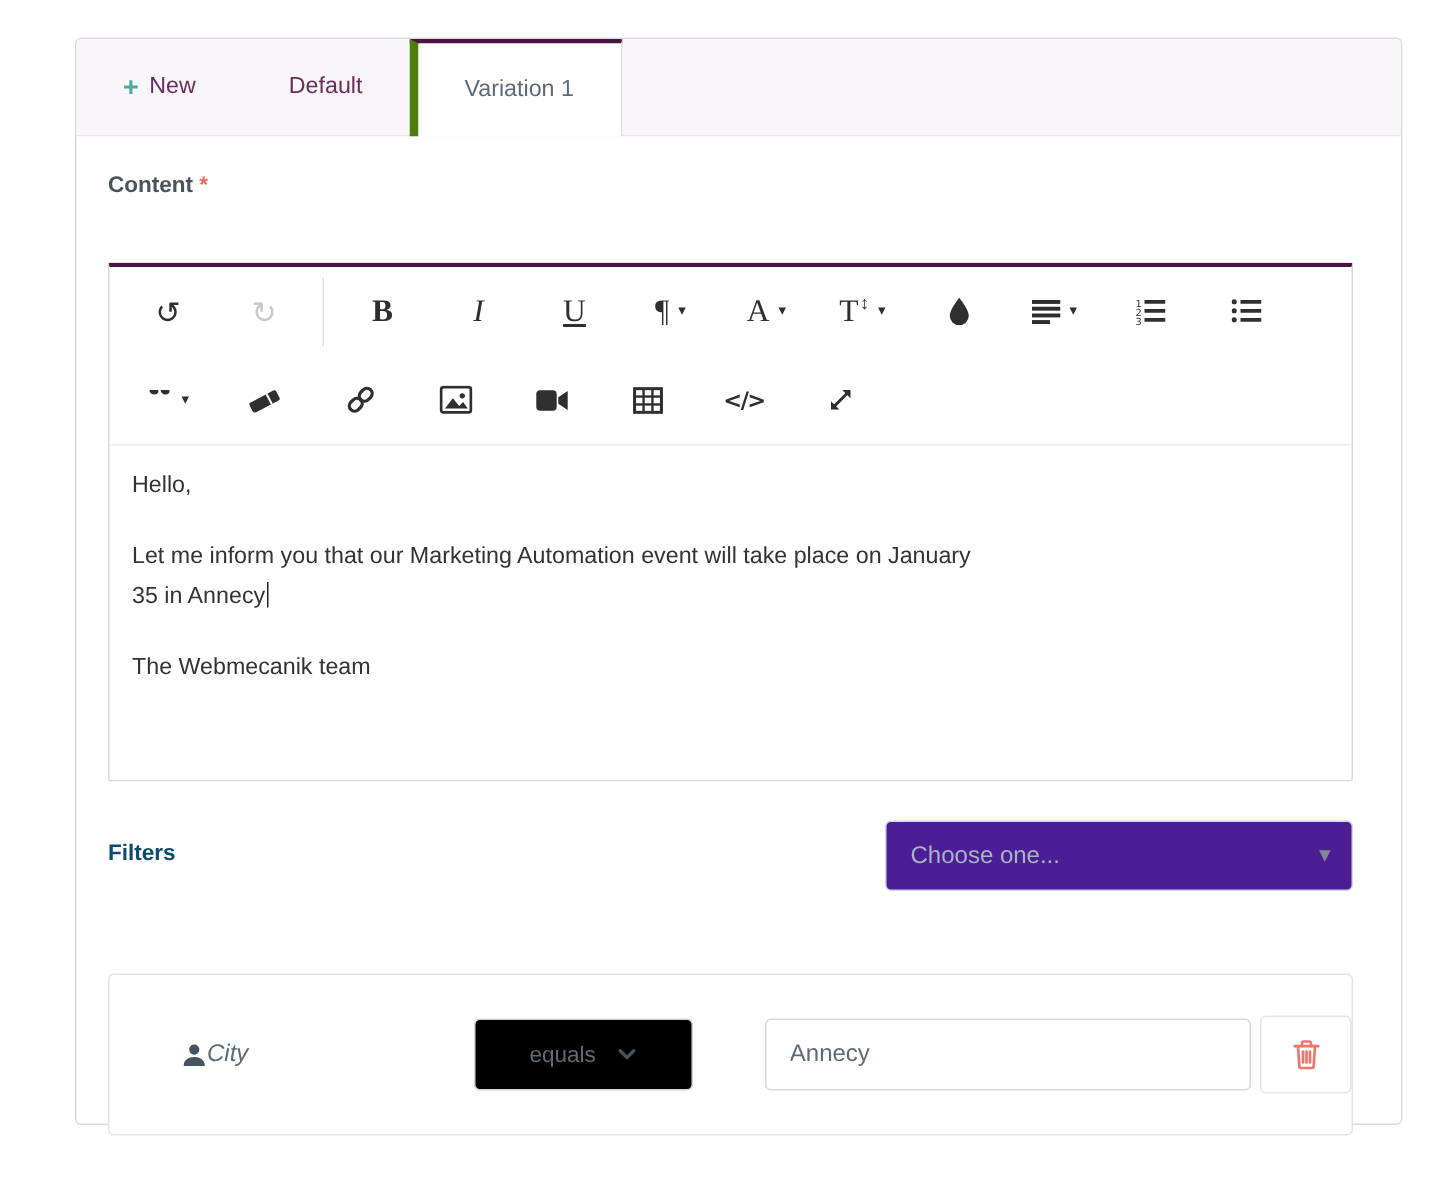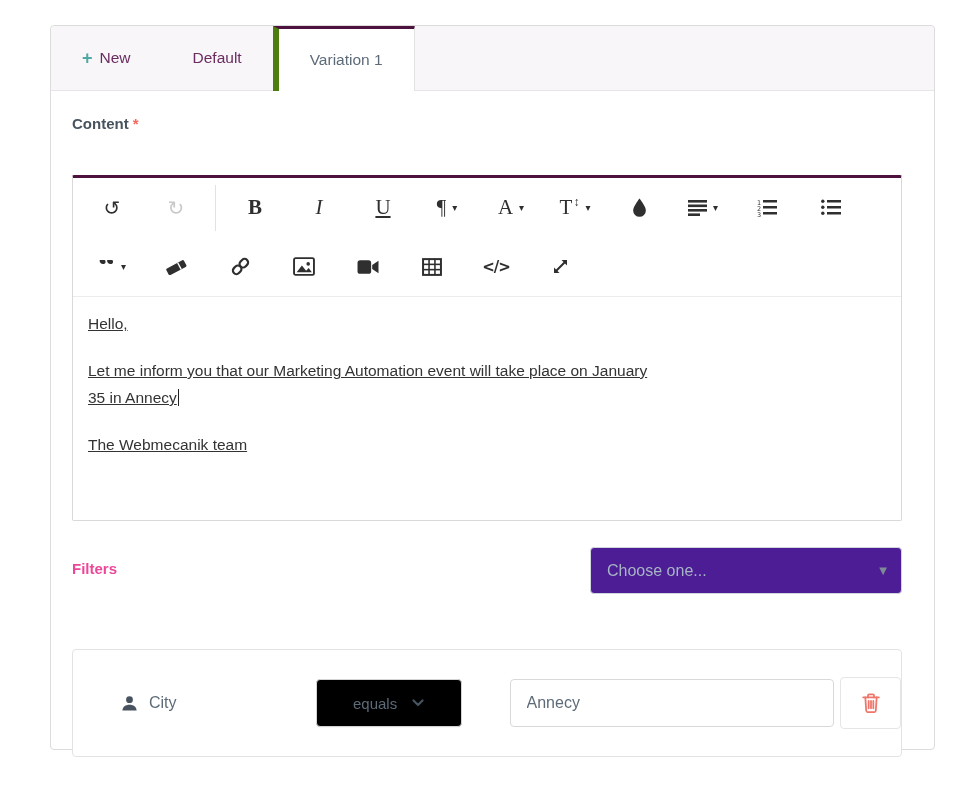--- a/index.html
+++ b/index.html
@@ -32,35 +32,35 @@
   .serif{font-family:"Liberation Serif",serif;font-size:21px;}
   .b{font-weight:700;} .i{font-style:italic;} .u{text-decoration:underline;}
   .caret-glyph{font-size:10px;color:#2f2f2f;margin-left:3px;font-family:"DejaVu Sans",sans-serif;}
   .tsize{display:flex;align-items:flex-start;}
   .tsize .arrow{font-size:12px;margin-left:1px;}
   .quote-glyph{font-family:"Liberation Serif",serif;font-size:34px;font-weight:700;
                line-height:10px;height:14px;overflow:hidden;display:inline-block;}
   .code-glyph{font-size:15px;font-weight:700;letter-spacing:-1px;}
   .editor-body{height:197px;padding:13px 15px;font-size:15.5px;color:#333;cursor:text;
                box-sizing:content-box;}
-  .editor-body p{margin:0 0 20px;line-height:27px;text-decoration:underline;}
+  .editor-body p{margin:0 0 20px;line-height:27px;}
   .cursor{display:inline-block;width:1px;height:17px;background:#222;
           vertical-align:-3px;margin-left:1px;}
   
   .filters-row{display:flex;justify-content:space-between;align-items:flex-start;margin-top:26px;}
-  .filters-label{font-size:15px;font-weight:700;color:#ec4899;padding-top:13px;}
+  .filters-label{font-size:15px;font-weight:700;color:#0c4a6e;padding-top:13px;}
   .choose{width:312px;height:47px;border:1px solid #cfd6dd;border-radius:4px;background:#4c1d95;
           display:flex;align-items:center;justify-content:space-between;
           padding:0 14px 0 16px;box-sizing:border-box;cursor:pointer;}
   .choose .ph{color:#a7b4c4;font-size:16px;}
   .choose .dd{color:#7f8a97;font-size:10px;font-family:"DejaVu Sans",sans-serif;}
   .filter-card{margin-top:55px;height:108px;border:1px solid #e3e3e3;border-radius:4px;
                background:#fff;display:flex;align-items:center;box-sizing:border-box;}
-  .filter-field{display:flex;align-items:center;gap:11px;margin-left:48px;width:196px;
-                color:#5d6b79;font-size:16px;}
+  .filter-field{display:flex;align-items:center;margin-left:48px;width:196px;
+                color:#5d6b79;font-size:16px;font-style:italic;}
   .op-select{width:147px;height:48px;border:1px solid #d4d4d4;border-radius:4px;background:#000000;
              display:flex;align-items:center;justify-content:center;gap:15px;
              color:#5d6b79;font-size:15px;box-sizing:border-box;cursor:pointer;
              box-shadow:0 1px 1px rgba(0,0,0,0.03);}
   .value-input{width:327px;height:48px;border:1px solid #d9d9d9;border-radius:4px;
                margin-left:48px;padding:0 16px;font-size:16px;color:#5d6b79;
                box-sizing:border-box;font-family:"Liberation Sans",sans-serif;outline:none;}
   .trash-btn{width:59px;height:50px;border:1px solid #e5e5e5;border-radius:4px;background:#fff;
              margin-left:6px;display:flex;align-items:center;justify-content:center;cursor:pointer;}
   .icon{display:inline-flex;align-items:center;justify-content:center;}

